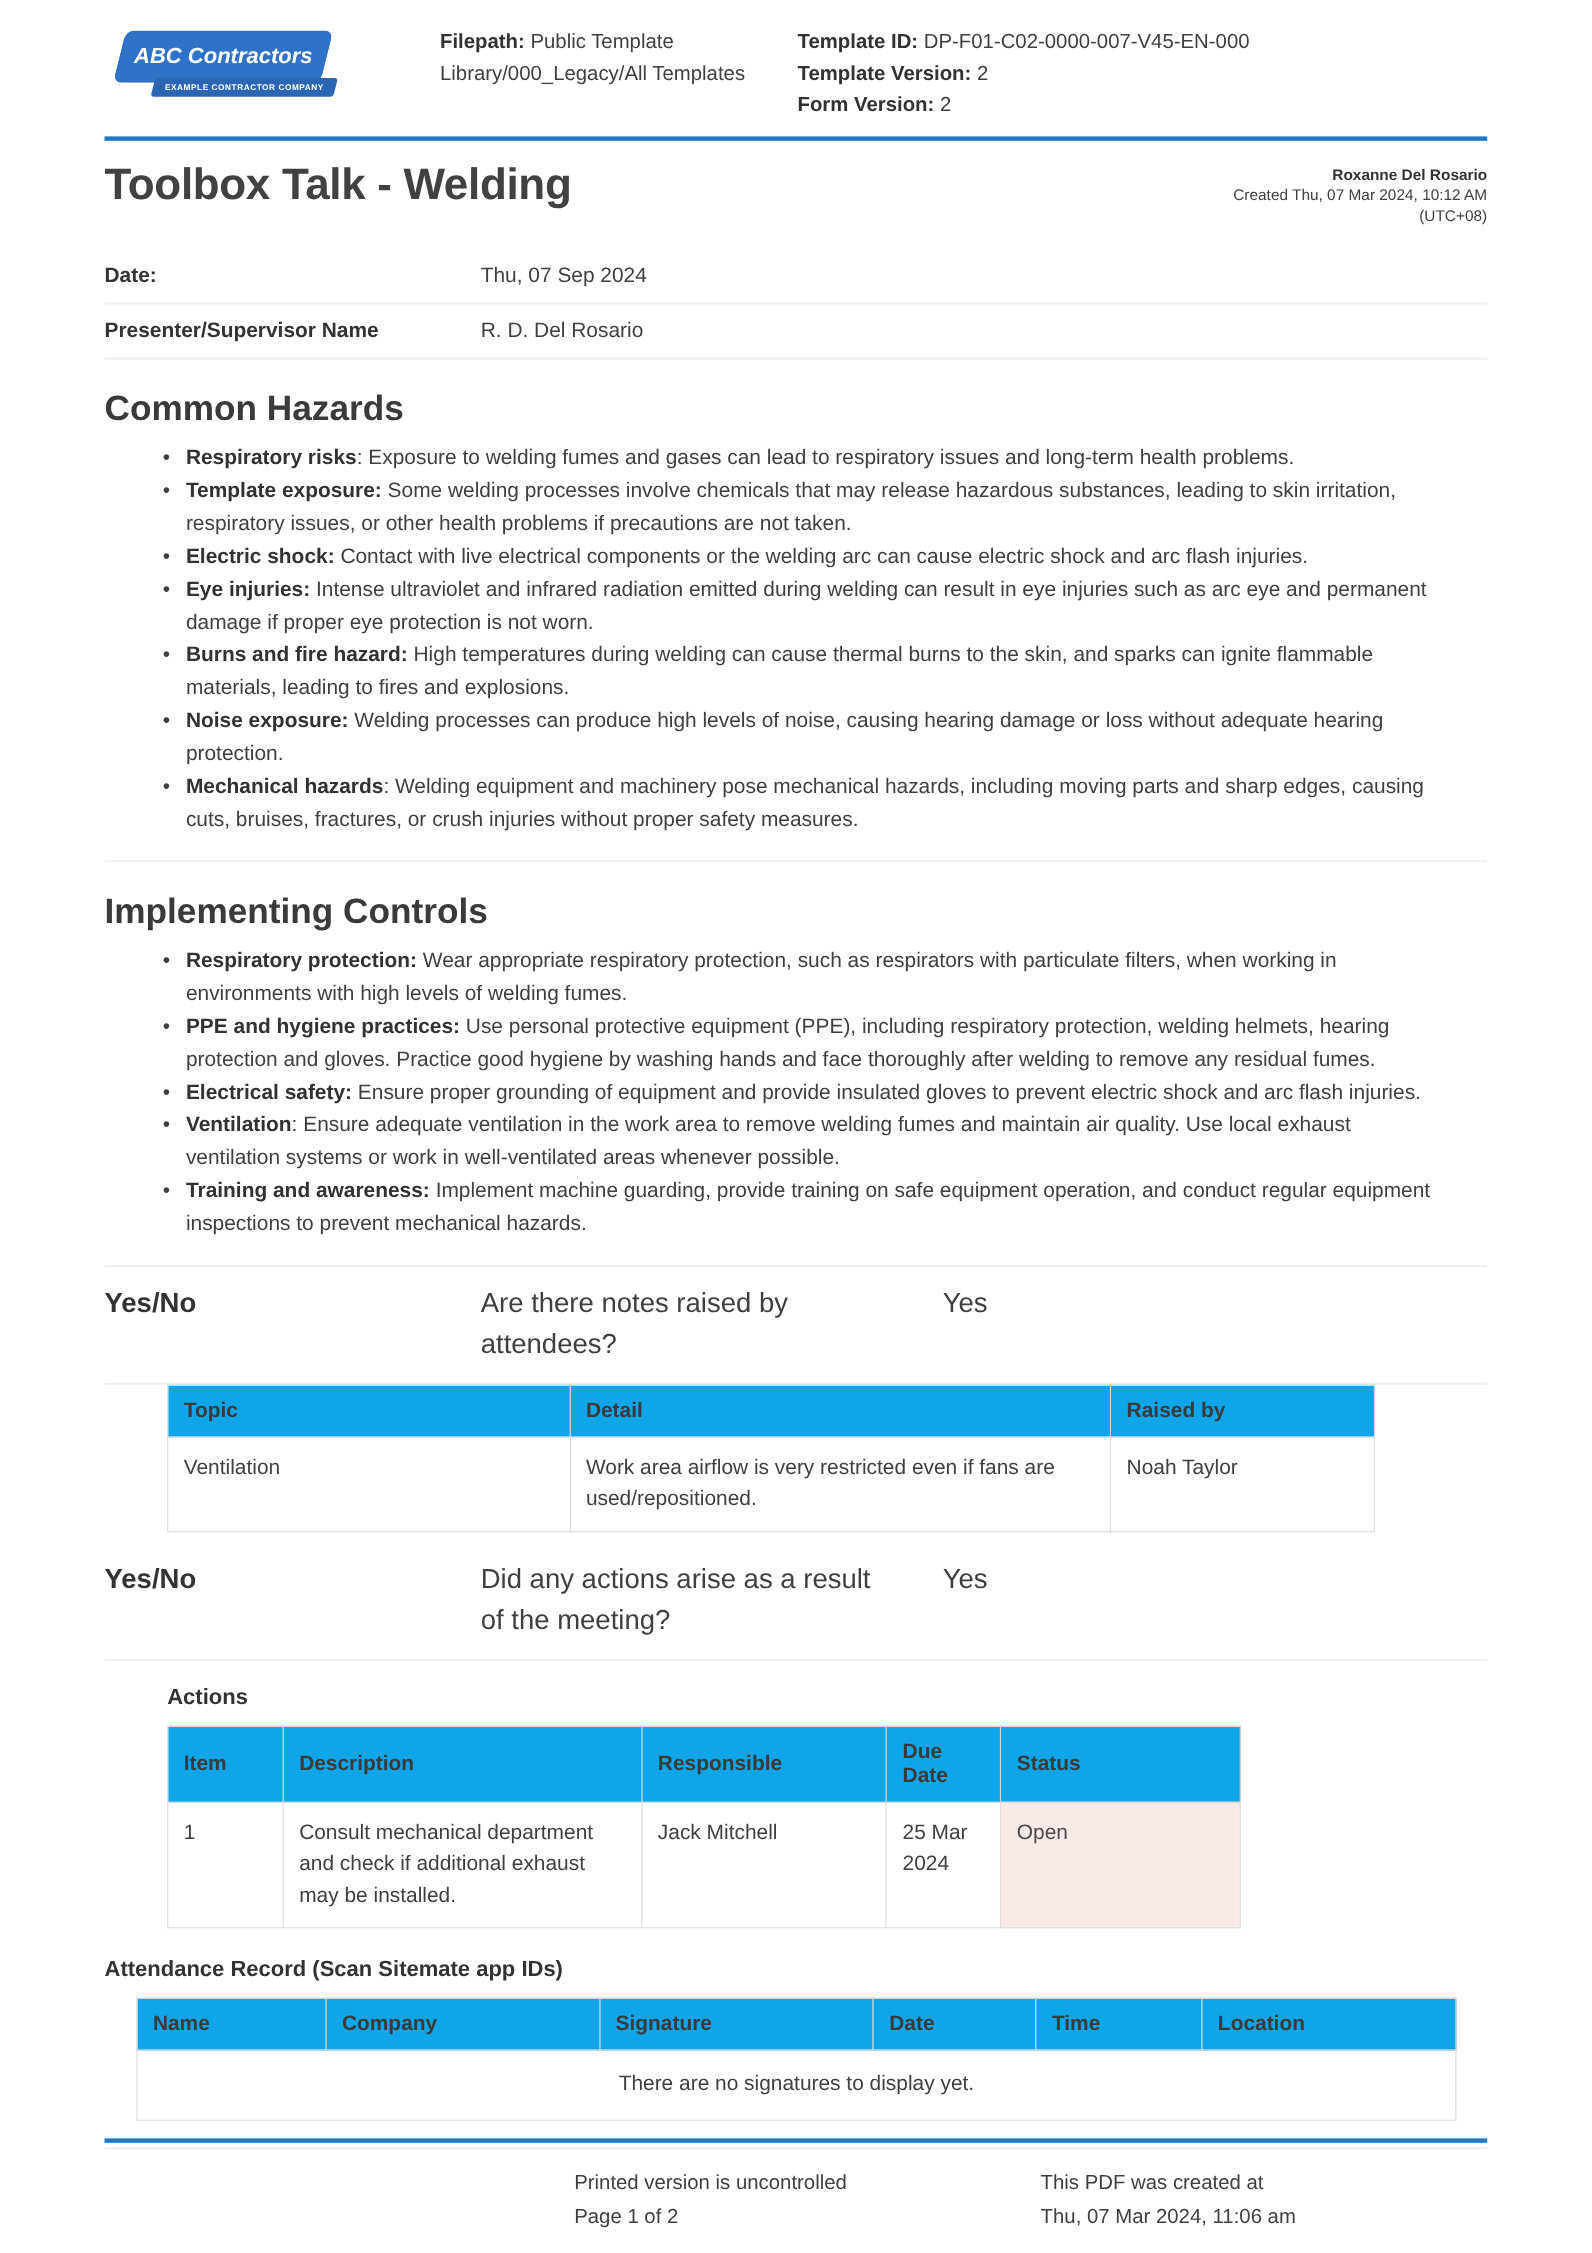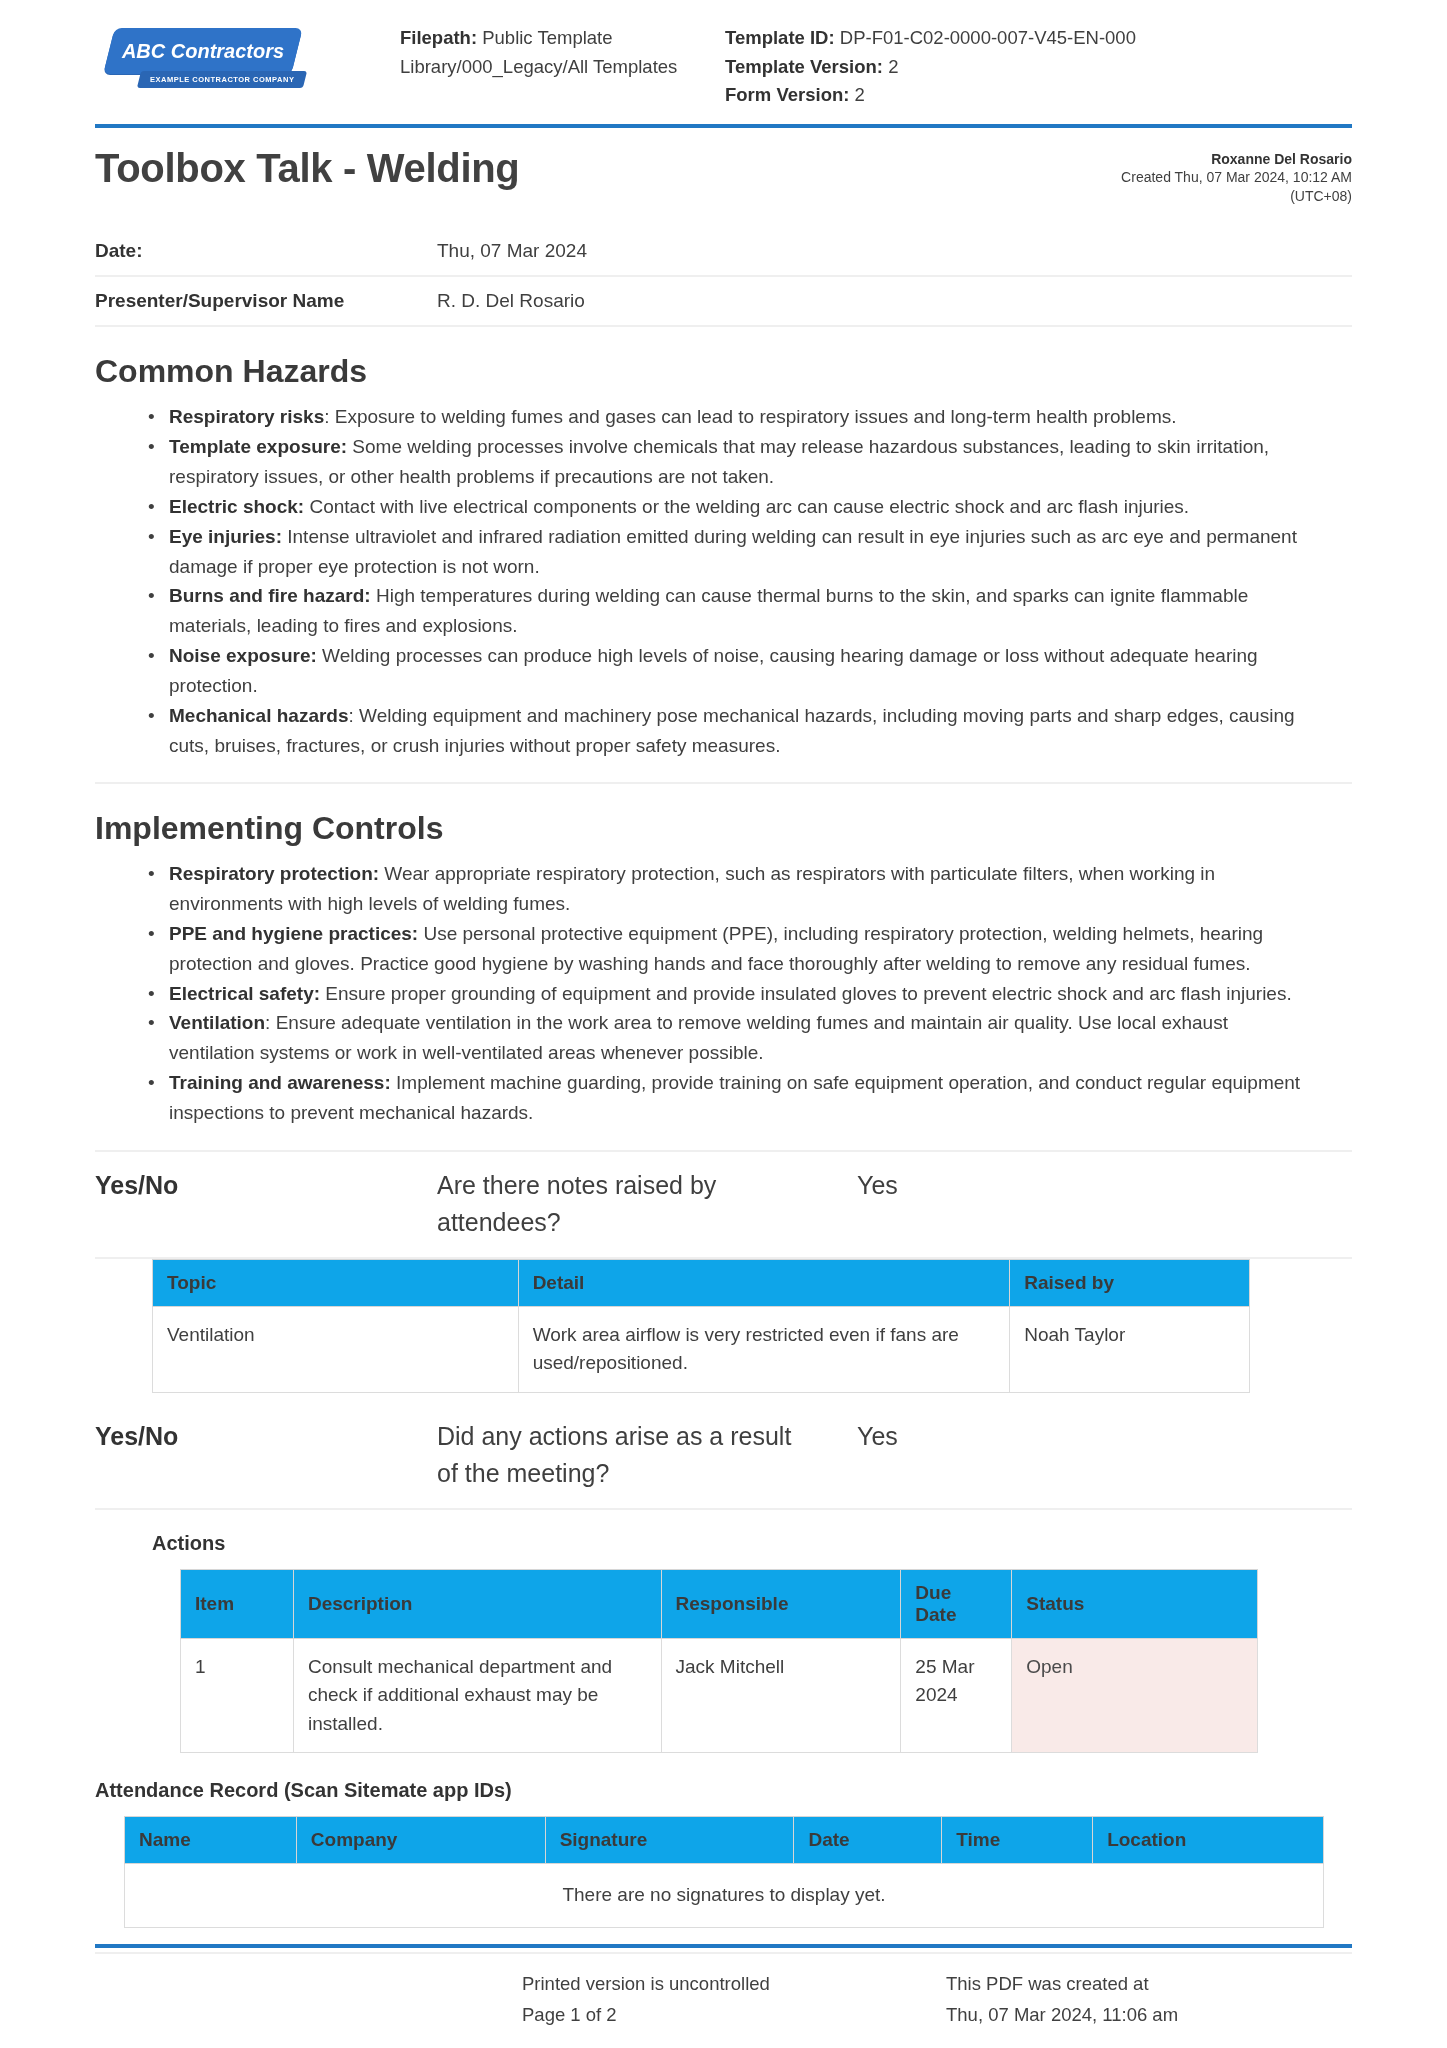--- a/index.html
+++ b/index.html
@@ -59,21 +59,21 @@
   .yn-label { font-weight:700; color:#333; }
   .yn-question { padding-right:60px; }
 
   
   .sub { margin-left:57px; }
   .sub-heading { font-size:20px; font-weight:700; color:#333; margin:22px 0 14px; }
   table { border-collapse:collapse; font-size:19px; }
   th { background:#0ea5e9; font-weight:700; color:#3a3a3a; text-align:left; padding:12px 14px; border:1px solid #d6d6d6; }
   td { padding:14px 14px; border:1px solid #dcdcdc; vertical-align:top; line-height:1.5; }
   .notes-table { width:1098px; }
-  .actions-table { width:1078px;margin-left:28px; }
+  .actions-table { width:976px; }
   .att-table { width:1200px; margin-left:29px; }
   td.status-open { background:#f9eae8; color:#4b4b4b; }
   .att-heading { font-size:20px; font-weight:700; color:#333; margin:26px 0 14px; }
   .empty-cell { text-align:center; padding:17px 14px; }
   .end-divider { border-bottom:2px solid #efefef; margin-top:24px; }
 
   
   .footer { position:absolute; left:95px; right:95px; bottom:0; height:104px; border-top:4px solid #2178c4; }
   .footer-col { position:absolute; top:20px; font-size:18.5px; line-height:1.7; }
   .footer-left { left:427px; }
@@ -119,21 +119,21 @@
       <div class="created">
         <div class="name">Roxanne Del Rosario</div>
         <div>Created Thu, 07 Mar 2024, 10:12 AM</div>
         <div>(UTC+08)</div>
       </div>
     </div>
 
     <div class="kv-rows">
       <div class="kv-row">
         <div class="kv-label">Date:</div>
-        <div>Thu, 07 Mar 2024</div>
+        <div>Thu, 07 Sep 2024</div>
       </div>
       <div class="kv-row">
         <div class="kv-label">Presenter/Supervisor Name</div>
         <div>R. D. Del Rosario</div>
       </div>
     </div>
 
     <div class="section">
       <div class="section-heading">Common Hazards</div>
       <ul class="bullets">

